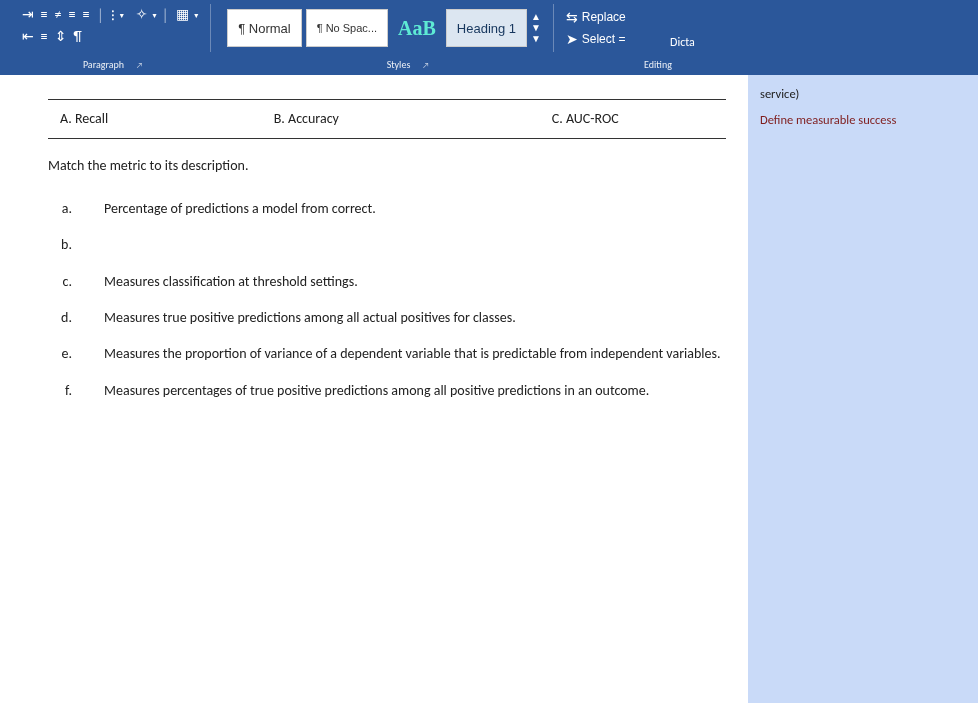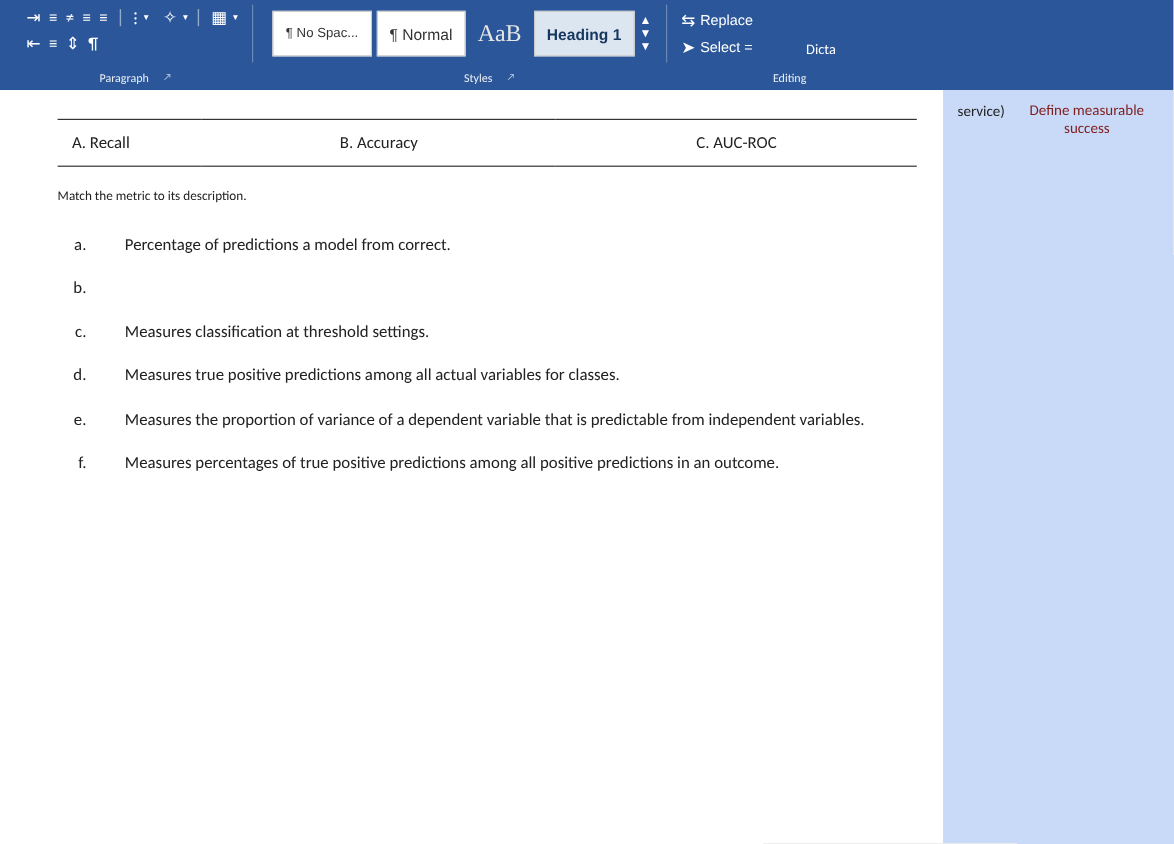--- a/index.html
+++ b/index.html
@@ -77,29 +77,29 @@
     }
 
     .style-btn.nospace {
       color: #333;
       font-size: 11px;
     }
 
     .style-btn.heading {
       background: #dce6f1;
       color: #17375e;
-      font-weight: bold;
+      font-weight: normal;
       font-size: 13px;
     }
 
     .heading-big {
       font-family: 'Times New Roman', serif;
       font-size: 20px;
-      font-weight: normal;
-      color: #e5e5e5;
+      font-weight: bold;
+      color: #5eead4;
       padding: 0 6px;
       display: flex;
       align-items: center;
       height: 38px;
     }
 
     .styles-scroll {
       display: flex;
       flex-direction: column;
       gap: 1px;
@@ -201,28 +201,27 @@
       flex: 1;
       padding: 24px 22px 24px 48px;
       overflow-y: auto;
       font-size: 14px;
       color: #222;
       line-height: 1.6;
     }
 
     
     .right-panel {
-      width: 192px;
+      width: 230px;
       background: #c9daf8;
       padding: 10px 12px;
       flex-shrink: 0;
       display: flex;
-      flex-direction: row;
+      flex-direction: column;
       gap: 8px;
-      text-align: center;
     }
 
     .right-panel-text {
       font-size: 12.5px;
       color: #222;
       line-height: 1.5;
     }
 
     .right-panel-subtext {
       font-size: 12.5px;
@@ -247,21 +246,21 @@
       font-weight: normal;
       width: 120px;
     }
 
     .metrics-table .metric-item {
       padding: 8px 20px;
       text-align: center;
     }
 
     .match-instruction {
-      font-size: 11px;
+      font-size: 14px;
       margin-bottom: 20px;
       margin-top: 4px;
     }
 
     .match-list {
       list-style: none;
       padding: 0;
       margin: 0;
     }
 
@@ -348,22 +347,22 @@
         <div class="para-row">
           <span class="toolbar-icon">⇤</span>
           <span class="toolbar-icon">≡</span>
           <span class="toolbar-icon">⇕</span>
           <span class="toolbar-icon">¶</span>
         </div>
       </div>
     </div>
 
     <div class="styles-section">
+      <button class="style-btn normal">¶ Normal</button>
       <button class="style-btn nospace">¶ No Spac...</button>
-      <button class="style-btn normal">¶ Normal</button>
       <span class="heading-big">AaB</span>
       <button class="style-btn heading">Heading 1</button>
       <div class="styles-scroll">
         <span class="scroll-arrow">▲</span>
         <span class="scroll-arrow">▼</span>
         <span class="scroll-arrow">▼</span>
       </div>
     </div>
 
     <div class="editing-section">
@@ -429,21 +428,21 @@
         </li>
         <li>
           <span class="item-letter">b.</span>
         </li>
         <li>
           <span class="item-letter">c.</span>
           <span class="item-desc">Measures classification at threshold settings.</span>
         </li>
         <li>
           <span class="item-letter">d.</span>
-          <span class="item-desc">Measures true positive predictions among all actual variables for classes.</span>
+          <span class="item-desc">Measures true positive predictions among all actual positives for classes.</span>
         </li>
         <li>
           <span class="item-letter">e.</span>
           <span class="item-desc">Measures the proportion of variance of a dependent variable that is predictable from independent variables.</span>
         </li>
         <li>
           <span class="item-letter">f.</span>
           <span class="item-desc">Measures percentages of true positive predictions among all positive predictions in an outcome.</span>
         </li>
       </ul>

